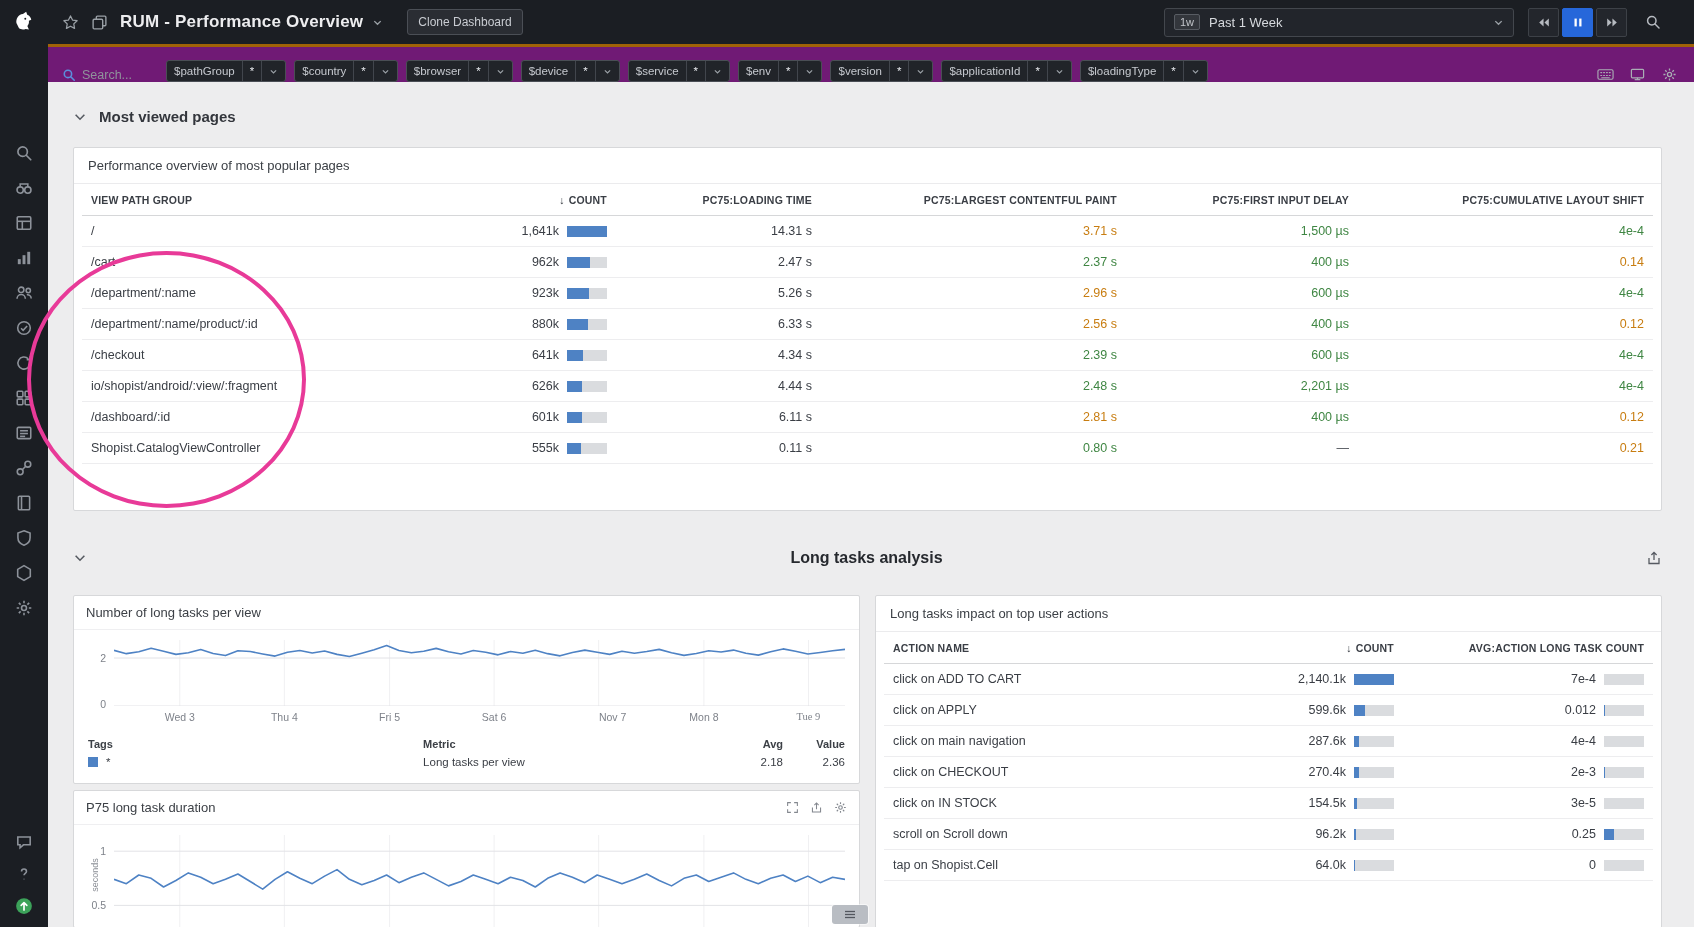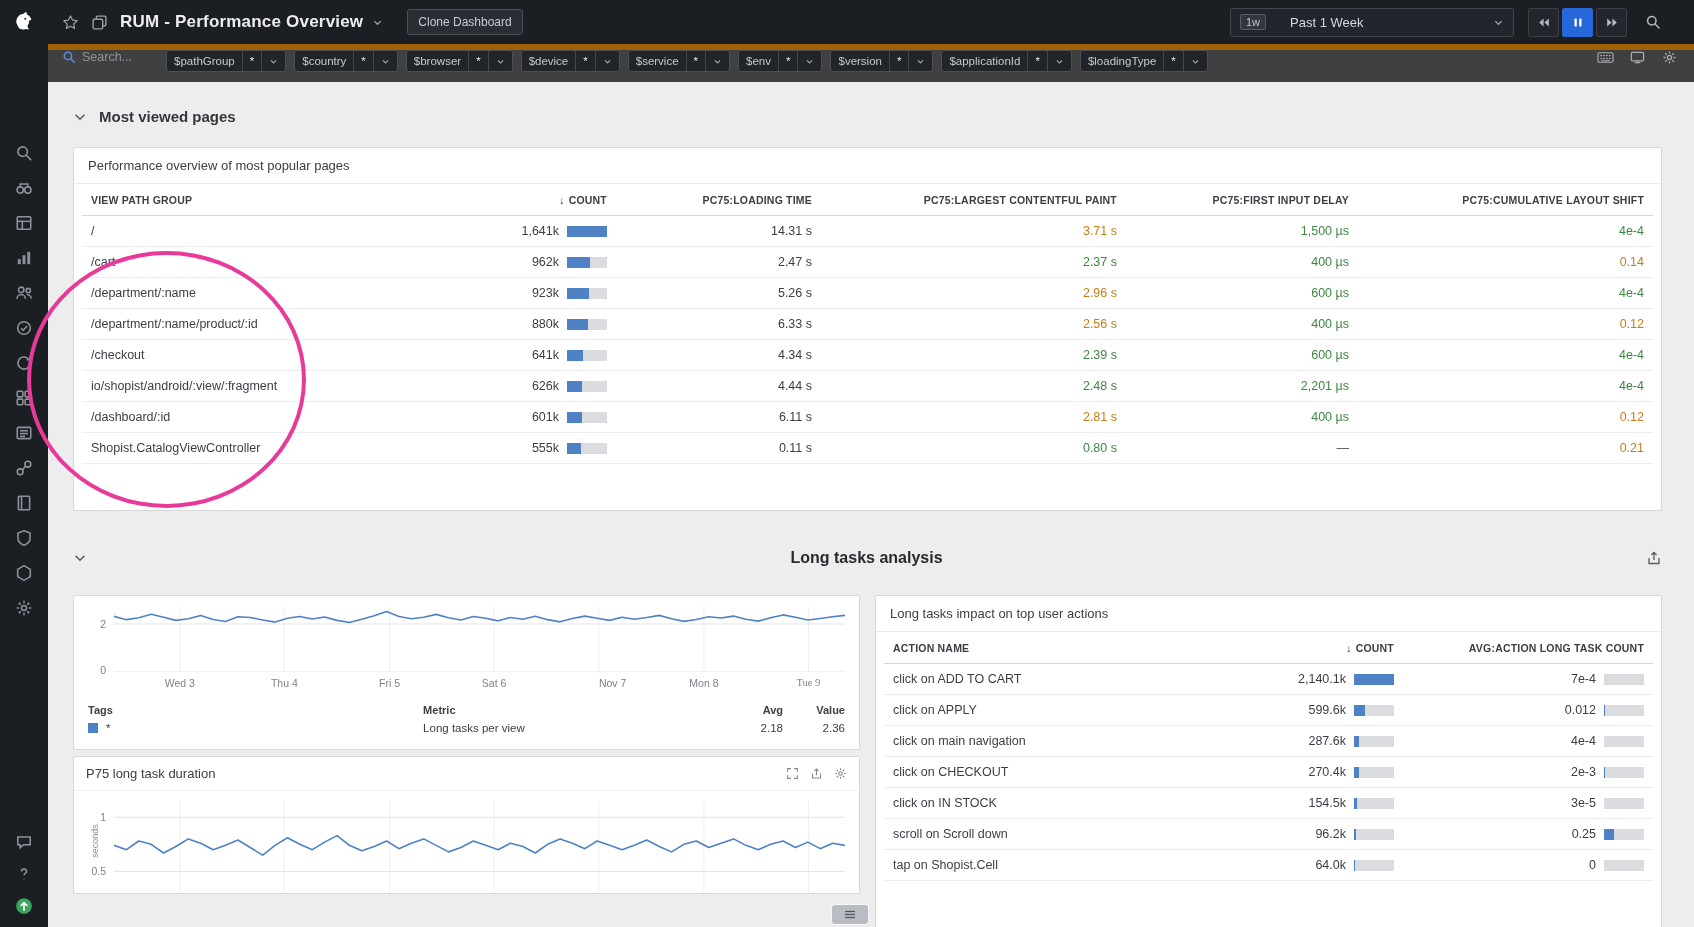--- a/index.html
+++ b/index.html
@@ -17,33 +17,33 @@
 
 
 .topbar{position:absolute;left:48px;right:0;top:0;height:44px;background:#1b1e23;display:flex;align-items:center;gap:12px;padding:0 28px 0 14px;z-index:15}
 .tb-icon{color:#9aa0a6;width:17px;height:17px;display:flex}
 .tb-icon svg{width:100%;height:100%}
 .db-title{display:flex;align-items:center;gap:9px;color:#ededef;font-size:17px;font-weight:600;letter-spacing:.2px;cursor:pointer}
 .chev{width:11px;height:11px;color:#9aa0a6;display:flex}
 .chev svg{width:100%;height:100%}
 .clone-btn{margin-left:12px;background:#2a2d33;border:1px solid #4b4f56;color:#c9ccd2;font-size:12px;padding:5px 10px;border-radius:3px;font-family:inherit;cursor:pointer}
 .tb-right{margin-left:auto;display:flex;align-items:center;gap:6px}
-.time-select{display:flex;align-items:center;gap:24px;width:284px;height:29px;border:1px solid #43474d;background:#22252b;border-radius:3px;padding:0 9px;cursor:pointer}
+.time-select{display:flex;align-items:center;gap:9px;width:350px;height:29px;border:1px solid #43474d;background:#22252b;border-radius:3px;padding:0 9px;cursor:pointer}
 .time-badge{font-size:11px;color:#c2c5ca;border:1px solid #585c63;background:#33363c;border-radius:2px;padding:1px 5px}
 .time-label{font-size:13px;color:#d6d9dd}
 .time-select .chev{margin-left:auto}
 .pb-group{display:flex;gap:3px;margin-left:8px}
 .pb-btn{width:31px;height:29px;display:flex;align-items:center;justify-content:center;background:#23262c;border:1px solid #3d4147;border-radius:2px;color:#b6bac0;cursor:pointer}
 .pb-btn svg{width:14px;height:11px}
 .pb-btn.active{background:#2667da;border-color:#2667da;color:#fff}
 .zoom-btn{width:26px;height:26px;color:#b6bac0;display:flex;align-items:center;justify-content:center;margin-left:7px;cursor:pointer}
 .zoom-btn svg{width:16px;height:16px}
 
 
-.varbar{position:absolute;left:48px;right:0;top:44px;height:38px;background:#404040;display:flex;align-items:flex-start;gap:8px;padding:0 16px 0 14px;z-index:15;border-top:6px solid #a16207}
+.varbar{position:absolute;left:48px;right:0;top:44px;height:38px;background:#701a75;display:flex;align-items:flex-end;gap:8px;padding:0 16px 0 14px;z-index:15;border-top:3px solid #a16207}
 .vb-search{display:flex;align-items:center;gap:6px;margin-right:8px}
 .vb-search .mag{width:14px;height:14px;color:#5a8fdd;display:flex}
 .vb-search input{background:transparent;border:none;outline:none;color:#cfd2d7;font-size:12.5px;width:68px;font-family:inherit}
 .vb-search input::placeholder{color:#8f939b}
 .pill{display:flex;align-items:center;height:22px;border:1px solid #4a4e55;border-radius:3px;font-size:11.5px;color:#c6c9cf;background:#212429;cursor:pointer}
 .pill .seg{padding:0 7px;display:flex;align-items:center;height:100%}
 .pill .seg+.seg{border-left:1px solid #42464d}
 .pill .val{color:#e8eaee}
 .pill .chev{width:9px;height:9px}
 .vb-right{margin-left:auto;display:flex;gap:15px;align-items:center;color:#a9adb4}
@@ -615,20 +615,23 @@
           <path d="M3 8v5.5h10V8"></path>
         </svg>
     </span>
   </div>
 
   <div class="lt-row">
 
     <div class="lt-left">
 
       <div class="card">
+        <div class="w-head">
+          <span>Number of long tasks per view</span>
+        </div>
         <div class="chart-area">
           <span class="ylab" id="yl-a">2</span>
           <span class="ylab" id="yl-b">0</span>
           <svg class="plot" id="svg-tasks" viewBox="0 0 1000 100" preserveAspectRatio="none">
               <line class="gv" vector-effect="non-scaling-stroke" x1="90" y1="0" x2="90" y2="100"></line>
               <line class="gv" vector-effect="non-scaling-stroke" x1="233" y1="0" x2="233" y2="100"></line>
               <line class="gv" vector-effect="non-scaling-stroke" x1="377" y1="0" x2="377" y2="100"></line>
               <line class="gv" vector-effect="non-scaling-stroke" x1="520" y1="0" x2="520" y2="100"></line>
               <line class="gv" vector-effect="non-scaling-stroke" x1="663" y1="0" x2="663" y2="100"></line>
               <line class="gv" vector-effect="non-scaling-stroke" x1="807" y1="0" x2="807" y2="100"></line>

